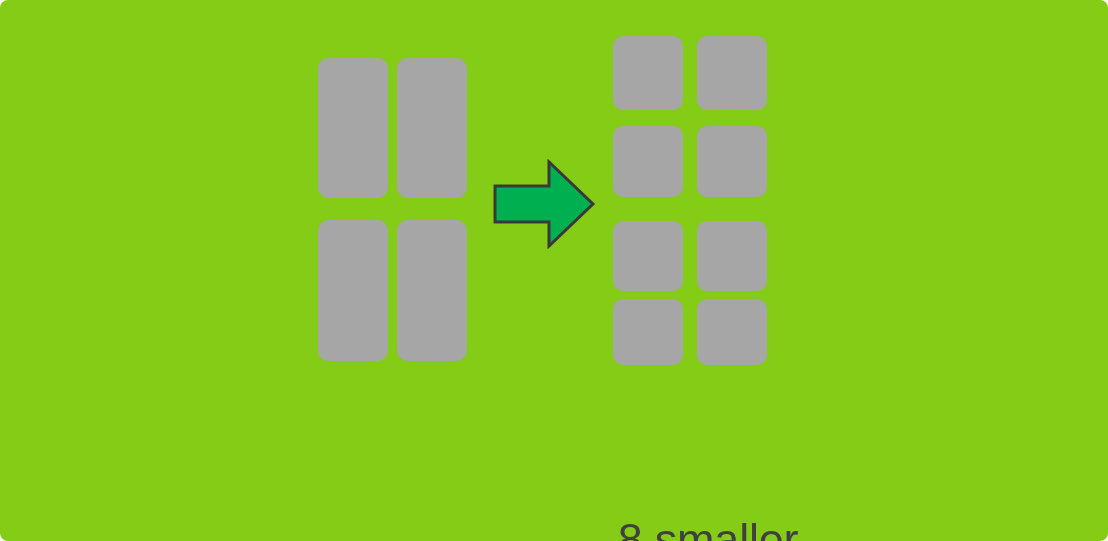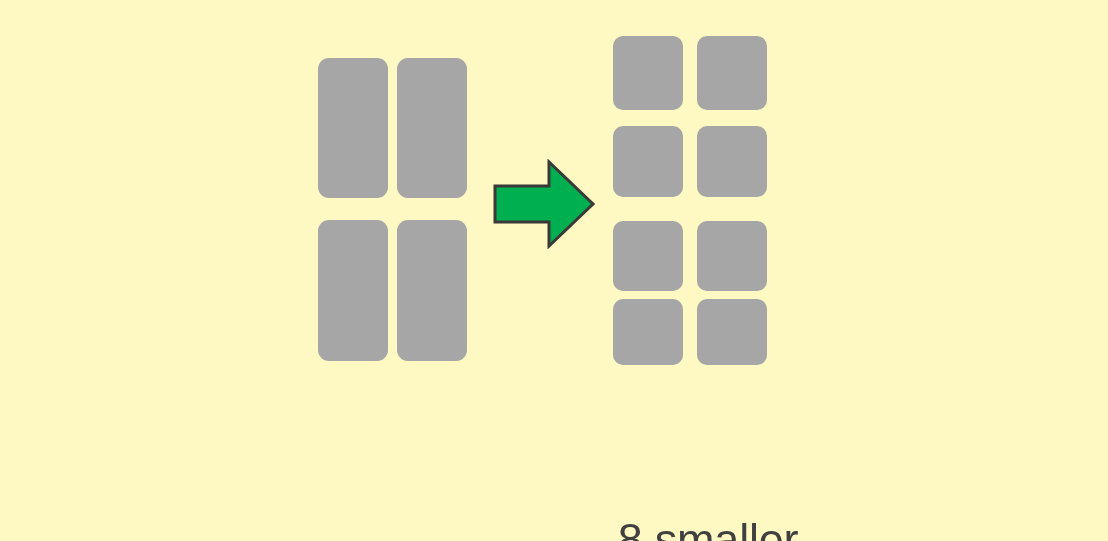--- a/index.html
+++ b/index.html
@@ -66,21 +66,21 @@
     top: 410px;
     width: 392px;
   }
   .caption-line {
     display: block;
   }
 </style>
 </head>
 <body>
 
-<div id="stage" style="background: #fef9c3;">
+<div id="stage" style="background: #84cc16; border-radius: 8px;">
 
   <div>
     <div class="block" style="left: 318px; top: 58px; width: 70px; height: 140px; background: rgb(166, 166, 166);"></div>
     <div class="block" style="left: 397px; top: 58px; width: 70px; height: 140px; background: rgb(166, 166, 166);"></div>
     <div class="block" style="left: 318px; top: 220px; width: 70px; height: 141px; background: rgb(166, 166, 166);"></div>
     <div class="block" style="left: 397px; top: 220px; width: 70px; height: 141px; background: rgb(166, 166, 166);"></div>
   </div>
 
   <div id="arrow-wrap">
     <svg viewBox="0 0 104 90" xmlns="http://www.w3.org/2000/svg">

